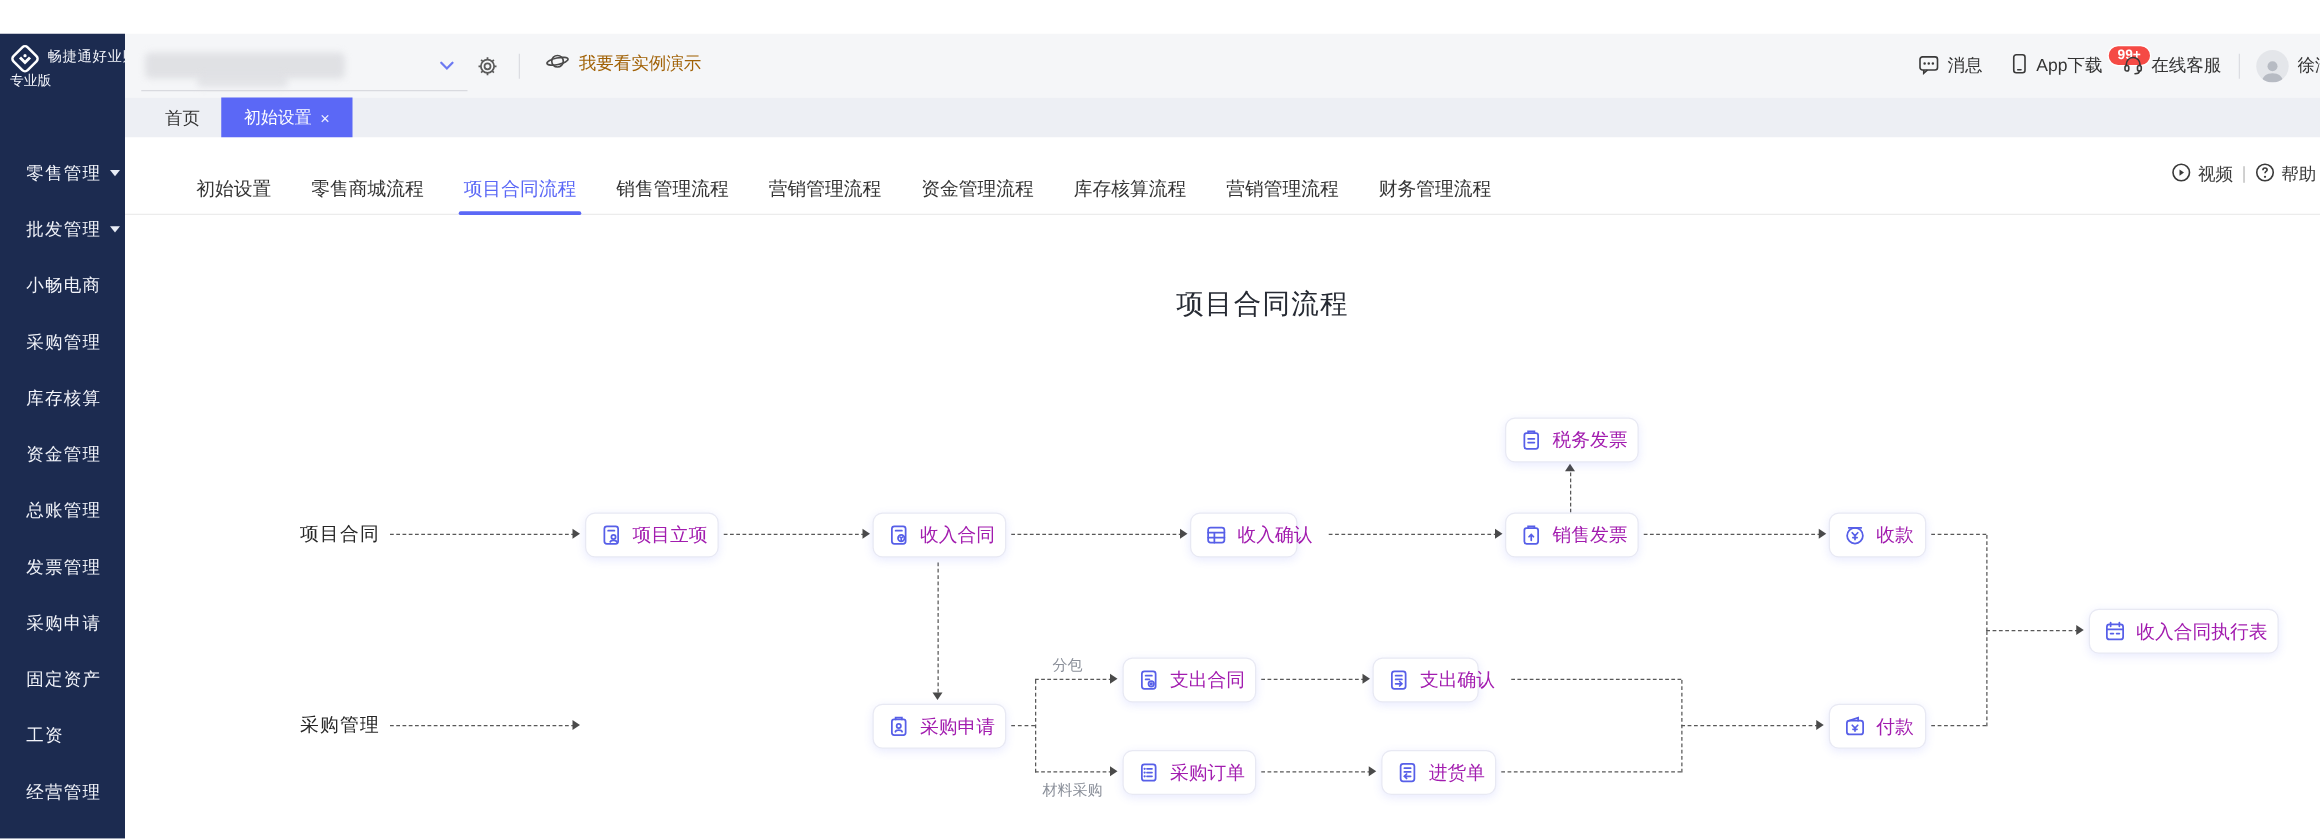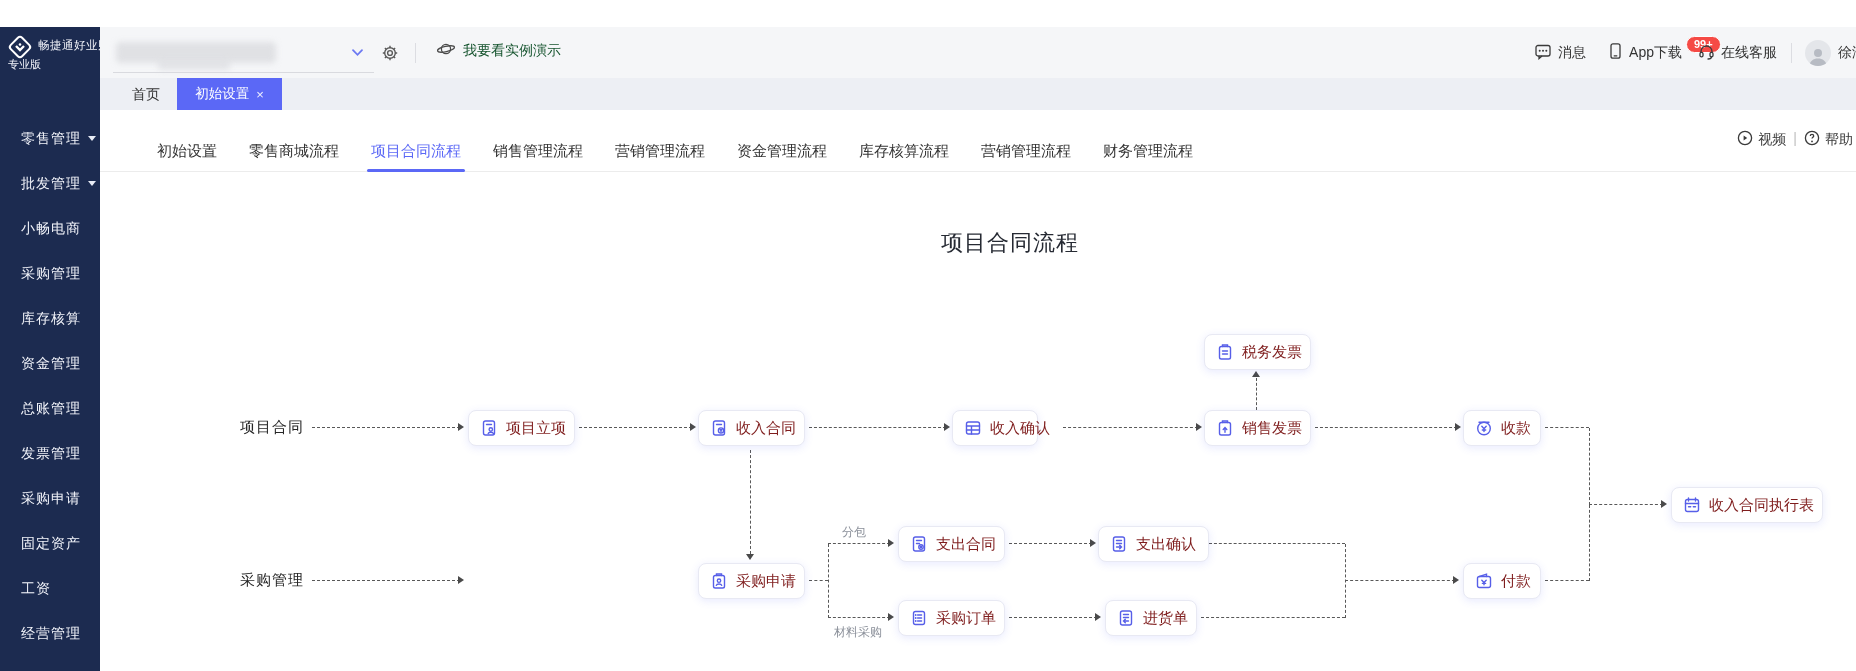--- a/index.html
+++ b/index.html
@@ -21,21 +21,21 @@
   .caret { width:0; height:0; border-left:4.5px solid transparent; border-right:4.5px solid transparent; border-top:5px solid #e8ecf6; margin-left:7px; display:inline-block; }
 
   
   .topbar { position:absolute; left:100px; top:27px; width:1756px; height:51px; background:#f5f6f8; }
   .redact-a { position:absolute; left:16px; top:15px; width:160px; height:21px; background:#d9dade; border-radius:4px; filter:blur(3px); opacity:.75; }
   .redact-b { position:absolute; left:58px; top:33px; width:72px; height:10px; background:#dcdde1; border-radius:3px; filter:blur(3px); opacity:.7; }
   .company-underline { position:absolute; left:13px; top:45px; width:261px; height:1px; background:#d9dadf; }
   .tb-chevron { position:absolute; left:250px; top:18px; }
   .tb-gear { position:absolute; left:281px; top:17px; cursor:pointer; }
   .tb-div1 { position:absolute; left:315px; top:16px; width:1px; height:20px; background:#dcdde2; }
-  .demo-link { position:absolute; left:336px; top:14px; display:flex; align-items:center; gap:7px; font-size:14px; color:#14532d; cursor:pointer; }
+  .demo-link { position:absolute; left:336px; top:14px; display:flex; align-items:center; gap:7px; font-size:14px; color:#a16207; cursor:pointer; }
   .tb-right { position:absolute; right:0; top:0; height:51px; display:flex; align-items:center; color:#333; }
   .tb-item { display:flex; align-items:center; gap:6px; font-size:14px; cursor:pointer; white-space:nowrap; }
   .badge { position:absolute; left:1586px; top:9px; background:#f54a45; color:#fff; font-size:11px; font-weight:bold; padding:1px 7px 2px; border-radius:9px; border:1px solid #fff; }
   .tb-div2 { width:1px; height:20px; background:#dcdde2; margin:0 13px 0 14px; }
   .avatar { width:26px; height:26px; border-radius:50%; background:#e4e6ea; display:flex; align-items:flex-end; justify-content:center; overflow:hidden; }
   .username { font-size:14px; margin-left:7px; width:18px; overflow:hidden; white-space:nowrap; }
 
   
   .tabstrip { position:absolute; left:100px; top:78px; width:1756px; height:32px; background:#edeff4; }
   .wtab-home { position:absolute; left:18px; top:0; height:32px; line-height:32px; padding:0 14px; font-size:14px; color:#333; cursor:pointer; }
@@ -49,21 +49,21 @@
   .fnav-item.active { color:#5b68f6; }
   .fnav-item.active::after { content:""; position:absolute; left:-4px; right:-4px; bottom:0; height:3px; background:#5b68f6; border-radius:2px; }
   .fnav-right { position:absolute; right:3px; top:20px; height:42px; display:flex; align-items:flex-start; gap:6px; font-size:14px; color:#3a3a3a; }
   .fnav-right .sep { color:#c0c0c0; margin:0 1px; }
   .fnav-link { display:flex; align-items:center; gap:5px; cursor:pointer; }
 
   
   .flow { position:absolute; left:100px; top:172px; width:1756px; height:499px; background:#fff; }
   .flow-title { position:absolute; left:760px; top:56px; width:300px; text-align:center; font-size:22px; font-weight:500; color:#262a33; letter-spacing:1px; }
   .rowlabel { position:absolute; font-size:15px; font-weight:500; color:#262626; letter-spacing:1px; }
-  .node { position:absolute; height:36px; background:#fff; border:1px solid #e8e9f3; border-radius:8px; box-shadow:0 2px 8px rgba(91,104,246,.14); display:flex; align-items:center; gap:8px; padding-left:11px; font-size:15px; color:#7f1d1d; cursor:pointer; white-space:nowrap; }
+  .node { position:absolute; height:36px; background:#fff; border:1px solid #e8e9f3; border-radius:8px; box-shadow:0 2px 8px rgba(91,104,246,.14); display:flex; align-items:center; gap:8px; padding-left:11px; font-size:15px; color:#a21caf; cursor:pointer; white-space:nowrap; }
   .node svg { flex:0 0 auto; }
   .hl { position:absolute; height:0; border-top:1.6px dashed #585858; }
   .vl { position:absolute; width:0; border-left:1.6px dashed #585858; }
   .arr { position:absolute; width:0; height:0; }
   .arr.r { border-top:4px solid transparent; border-bottom:4px solid transparent; border-left:6px solid #4a4a4a; }
   .arr.u { border-left:4px solid transparent; border-right:4px solid transparent; border-bottom:6px solid #4a4a4a; }
   .arr.d { border-left:4px solid transparent; border-right:4px solid transparent; border-top:6px solid #4a4a4a; }
   .elabel { position:absolute; font-size:12px; color:#8a8f99; white-space:nowrap; }
 </style>
 </head>
@@ -371,21 +371,21 @@
     </div>
     <div class="node" style="left:798px;top:354px;width:107px">
       <svg width="18" height="18" viewBox="0 0 18 18" fill="none" stroke="#575fe8" stroke-width="1.4" stroke-linecap="round">
           <rect x="3.5" y="2" width="11" height="14" rx="2"></rect>
           <path d="M6.5 5.5h5M6.5 8.5h3"></path>
           <circle cx="11" cy="12" r="2.2"></circle>
           <circle cx="11" cy="12" r=".6"></circle>
         </svg>
       <span>支出合同</span>
     </div>
-    <div class="node" style="left:998px;top:354px;width:111px">
+    <div class="node" style="left:998px;top:354px;width:85px">
       <svg width="18" height="18" viewBox="0 0 18 18" fill="none" stroke="#575fe8" stroke-width="1.4" stroke-linecap="round">
           <rect x="3.5" y="2" width="11" height="14" rx="2"></rect>
           <path d="M6.5 5.5h5M6.5 8.5h5"></path>
           <path d="M6.5 12h5M9.7 10.2l1.8 1.8-1.8 1.8"></path>
         </svg>
       <span>支出确认</span>
     </div>
     <div class="node" style="left:798px;top:428px;width:107px">
       <svg width="18" height="18" viewBox="0 0 18 18" fill="none" stroke="#575fe8" stroke-width="1.4" stroke-linecap="round">
           <rect x="3.5" y="2.5" width="11" height="13" rx="2"></rect>

